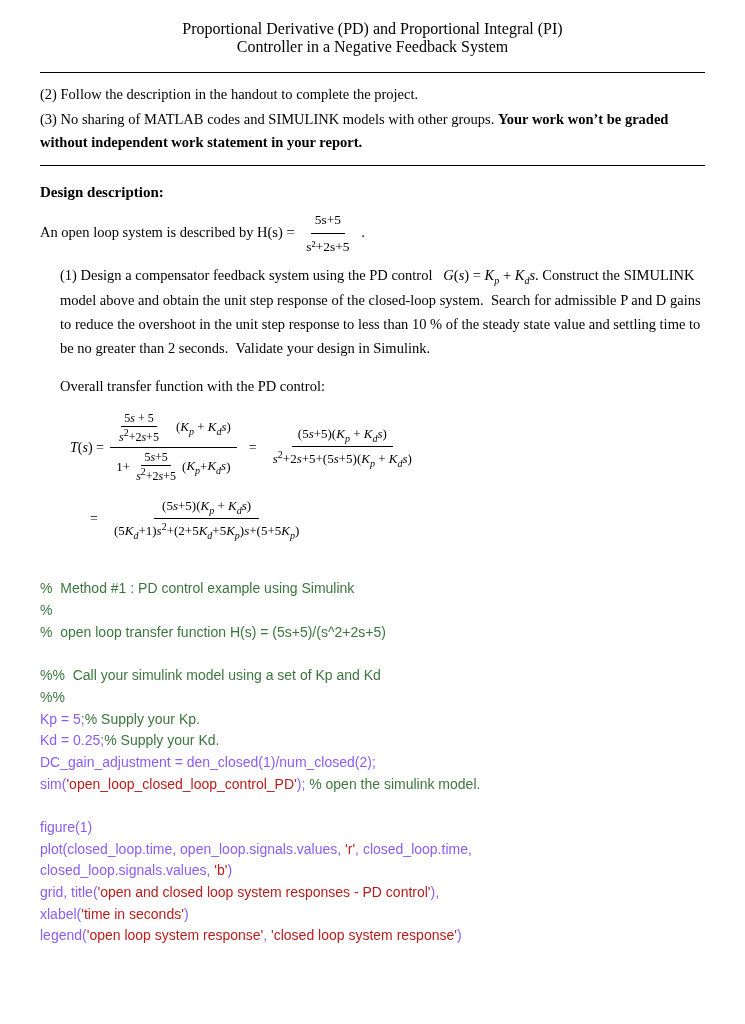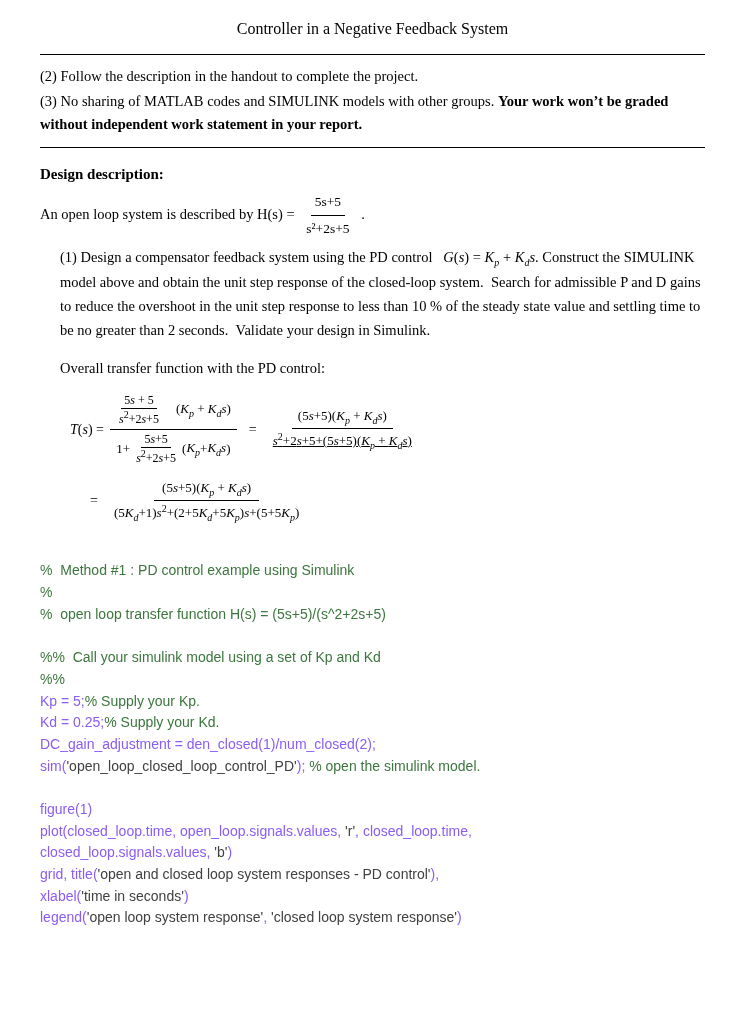--- a/index.html
+++ b/index.html
@@ -58,32 +58,33 @@
       text-align: center;
     }
     .code-block {
       font-family: Liberation Sans, sans-serif;
       font-size: 14px;
       margin: 14px 0;
       line-height: 1.55;
       white-space: pre;
     }
     .code-comment { color: #3c763d; }
-    .code-string { color: #404040; }
+    .code-string { color: #b91c1c; }
     .code-normal { color: #8b5cf6; }
     .t-formula {
       margin: 10px 0 10px 20px;
     }
     sup { font-size: 10px; vertical-align: super; }
     sub { font-size: 10px; vertical-align: sub; }
   </style>
 </head>
 <body>
 
 <div class="title-section">
+  <div>Proportional Derivative (PD) and Proportional Integral (PI)</div>
   <div>Controller in a Negative Feedback System</div>
 </div>
 
 <hr>
 
 <div class="instructions">
   <p>(2) Follow the description in the handout to complete the project.</p>
   <p>
     <span>(3) No sharing of MATLAB codes and SIMULINK models with other groups.</span>
     <strong>Your work won’t be graded without independent work statement in your report.</strong>
@@ -144,21 +145,21 @@
           (<em>K<sub>p</sub></em> + <em>K<sub>d</sub>s</em>)
         </span>
       </span>
 
       <span style="margin:0 6px;">=</span>
 
       <span style="display:inline-flex; flex-direction:column; align-items:center; vertical-align:middle; margin: 0 4px; font-size:13px;">
         <span style="border-bottom:1.5px solid #000; padding:2px 6px; text-align:center;">
           (5<em>s</em>+5)(<em>K<sub>p</sub></em> + <em>K<sub>d</sub>s</em>)
         </span>
-        <span style="padding:2px 6px; text-decoration:underline;">
+        <span style="padding:2px 6px; ">
           <em>s</em><sup>2</sup>+2<em>s</em>+5+(5<em>s</em>+5)(<em>K<sub>p</sub></em> + <em>K<sub>d</sub>s</em>)
         </span>
       </span>
     </div>
 
     <div style="display:flex; align-items:center; margin: 6px 0 6px 30px; font-size:14px;">
       <span>=</span>
       <span style="display:inline-flex; flex-direction:column; align-items:center; vertical-align:middle; margin: 0 8px; font-size:13px;">
         <span style="border-bottom:1.5px solid #000; padding:2px 8px; text-align:center;">
           (5<em>s</em>+5)(<em>K<sub>p</sub></em> + <em>K<sub>d</sub>s</em>)

